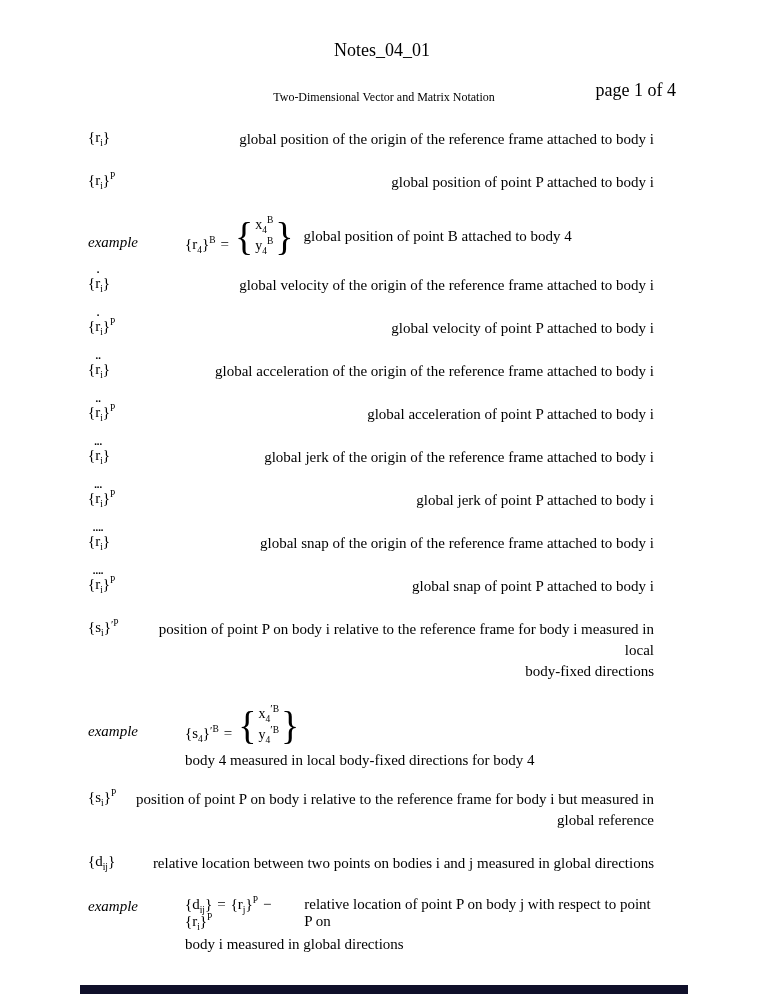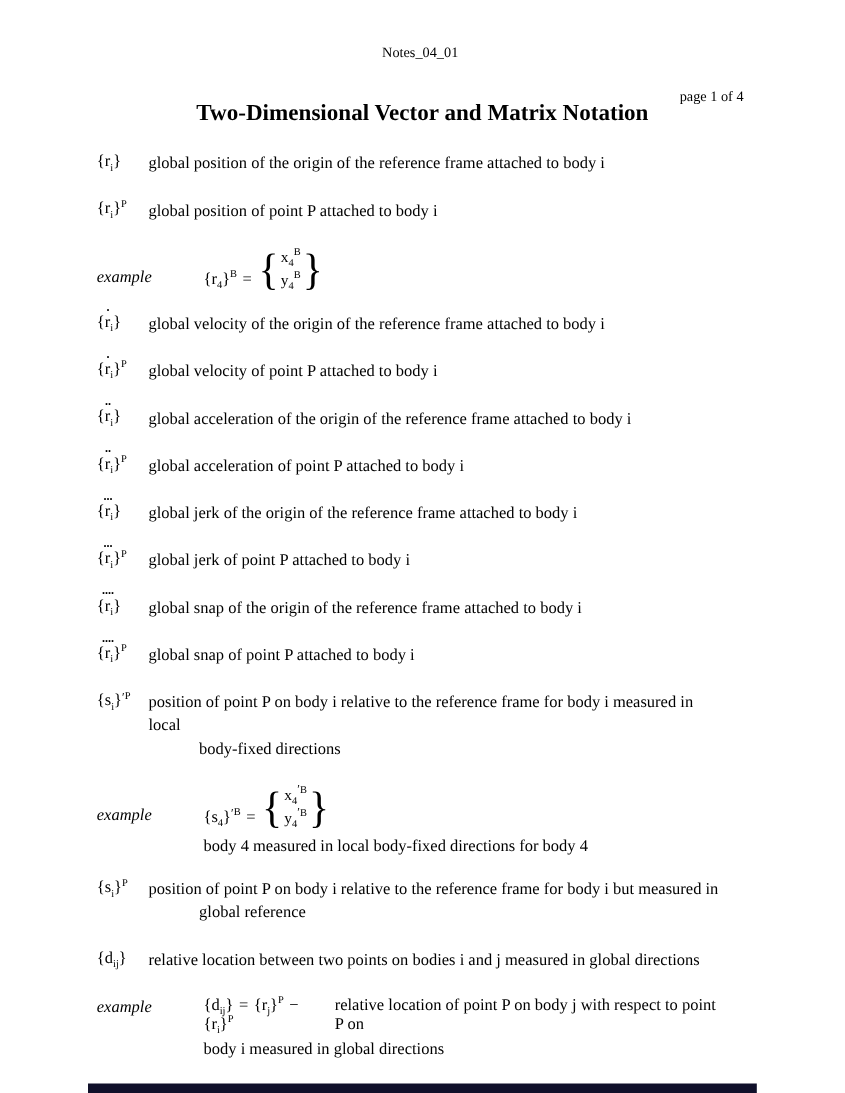--- a/index.html
+++ b/index.html
@@ -1,26 +1,26 @@
 <!DOCTYPE html>
 <html><head>
 <meta charset="utf-8">
 <style>
   html,body{margin:0;padding:0;background:#ffffff;}
   body{width:768px;height:994px;font-family:"Liberation Serif","DejaVu Serif",serif;color:#000;overflow:hidden;}
   .page{position:relative;width:768px;height:994px;background:#fff;box-sizing:border-box;padding-top:40px;}
-  .header{position:relative;height:18px;margin:0 92px 0 88px;font-size:13px;text-align:right;}
+  .header{position:relative;height:18px;margin:0 92px 0 88px;font-size:18px;text-align:right;}
   .hleft{position:absolute;left:50%;transform:translateX(-50%);}
   .hright{position:absolute;right:0;margin-top:40px;}
-  .title{font-size:21px;font-weight:bold;text-align:center;margin:32px 0 0 0;padding:0;}
+  .title{font-size:12px;font-weight:normal;text-align:center;margin:32px 0 0 0;padding:0;}
   .entries{margin-top:24px;padding:0 114px 0 88px;font-size:15px;}
   
   .row.def{display:flex;margin-bottom:22px;}
   .symcol{width:47px;flex:none;}
-  .desc{flex:1;}
+  .desc{flex:1;text-align:right;}
   .dline{line-height:21px;}
   .indent{padding-left:46px;}
   
   .row.ex{display:flex;margin:4px 0 18px 0;}
   .exlabel{width:97px;flex:none;line-height:20px;font-style:italic;}
   .vecrow .exlabel{padding-top:17px;}
   .excontent{flex:1;}
   .exline1{display:flex;align-items:center;}
   .extext{margin-left:9px;}
   .excont{line-height:21px;margin-top:4px;}
@@ -69,20 +69,21 @@
         <div class="excontent">
           <div class="exline1">
             <span class="math"><span class="ms">{<span class="bb">r</span><sub>4</sub>}<sup>B</sup></span><span class="op">=</span><span class="vec">
                 <span class="vbrace">{</span>
                 <span class="vcol">
                   <span class="vitem">x<sub>4</sub><span class="vsup">B</span></span>
                   <span class="vitem">y<sub>4</sub><span class="vsup">B</span></span>
                 </span>
                 <span class="vbrace">}</span>
               </span></span>
+            <span class="extext">global position of point B attached to body 4</span>
           </div>
         </div>
       </div>
       <div class="row def">
         <div class="symcol"><span class="ms">{<span class="bb"><span class="dd">·</span>r</span><sub>i</sub>}</span></div>
         <div class="desc">
           <div class="dline">global velocity of the origin of the reference frame attached to body i</div>
         </div>
       </div>
       <div class="row def">

